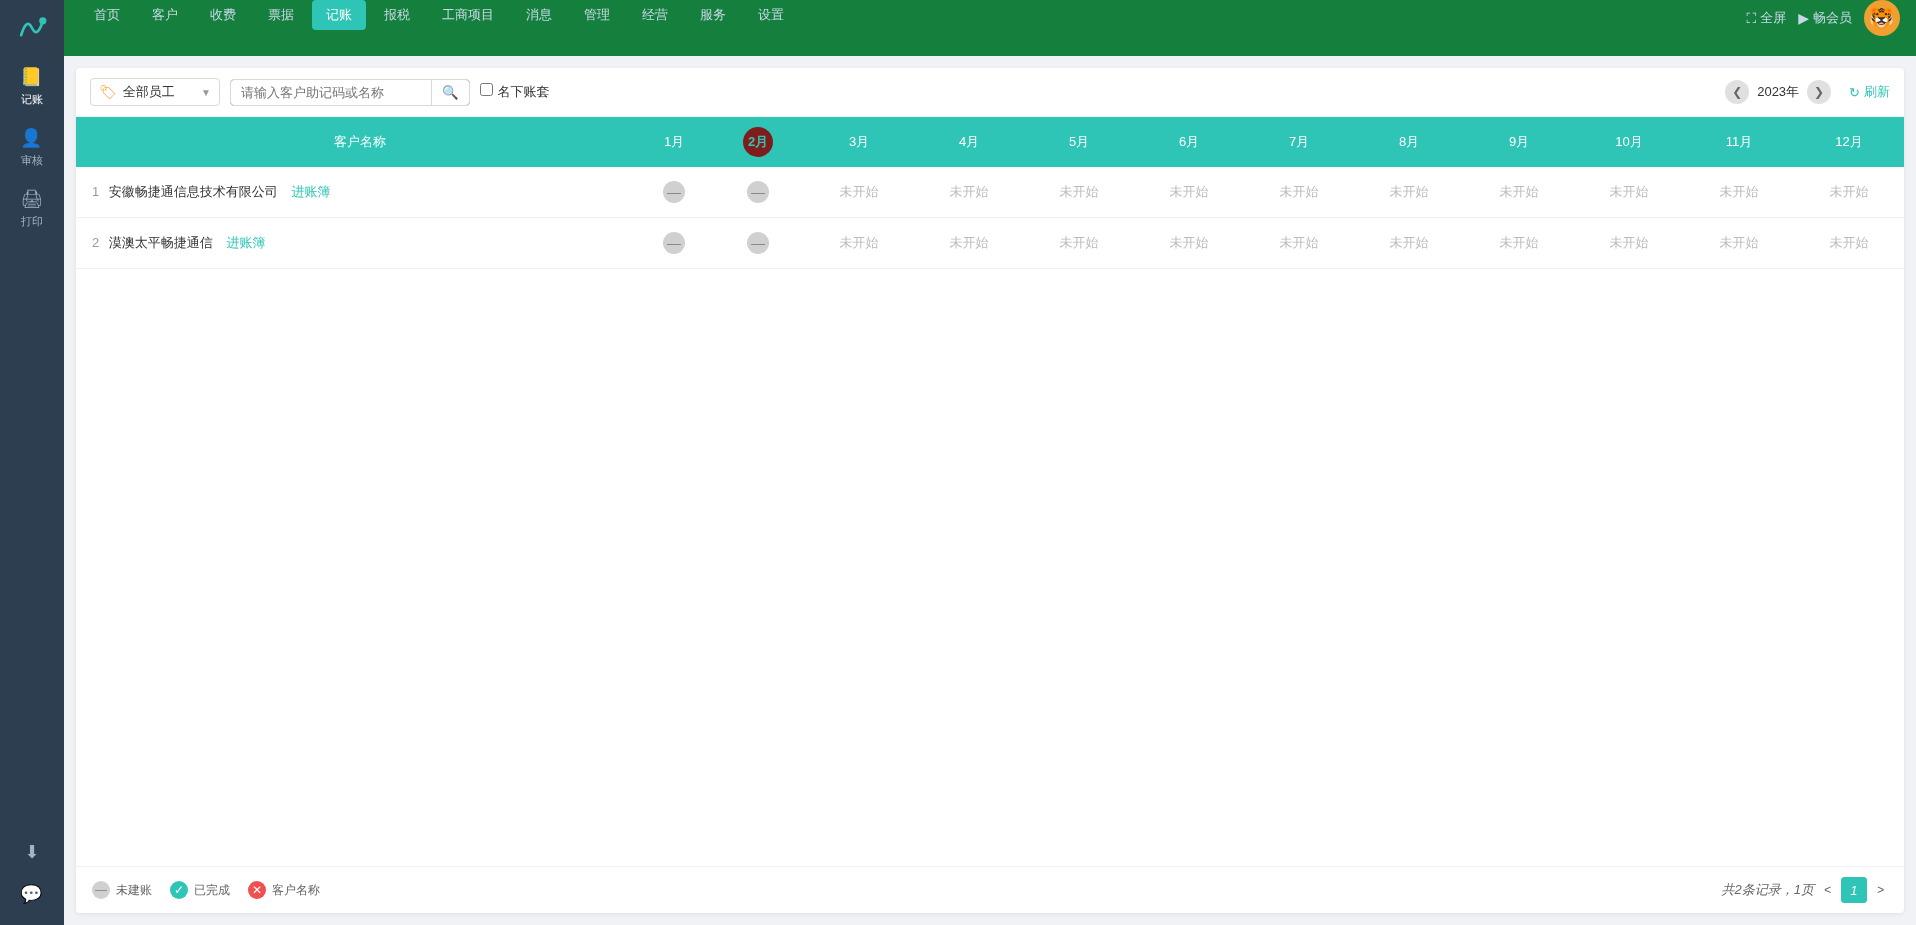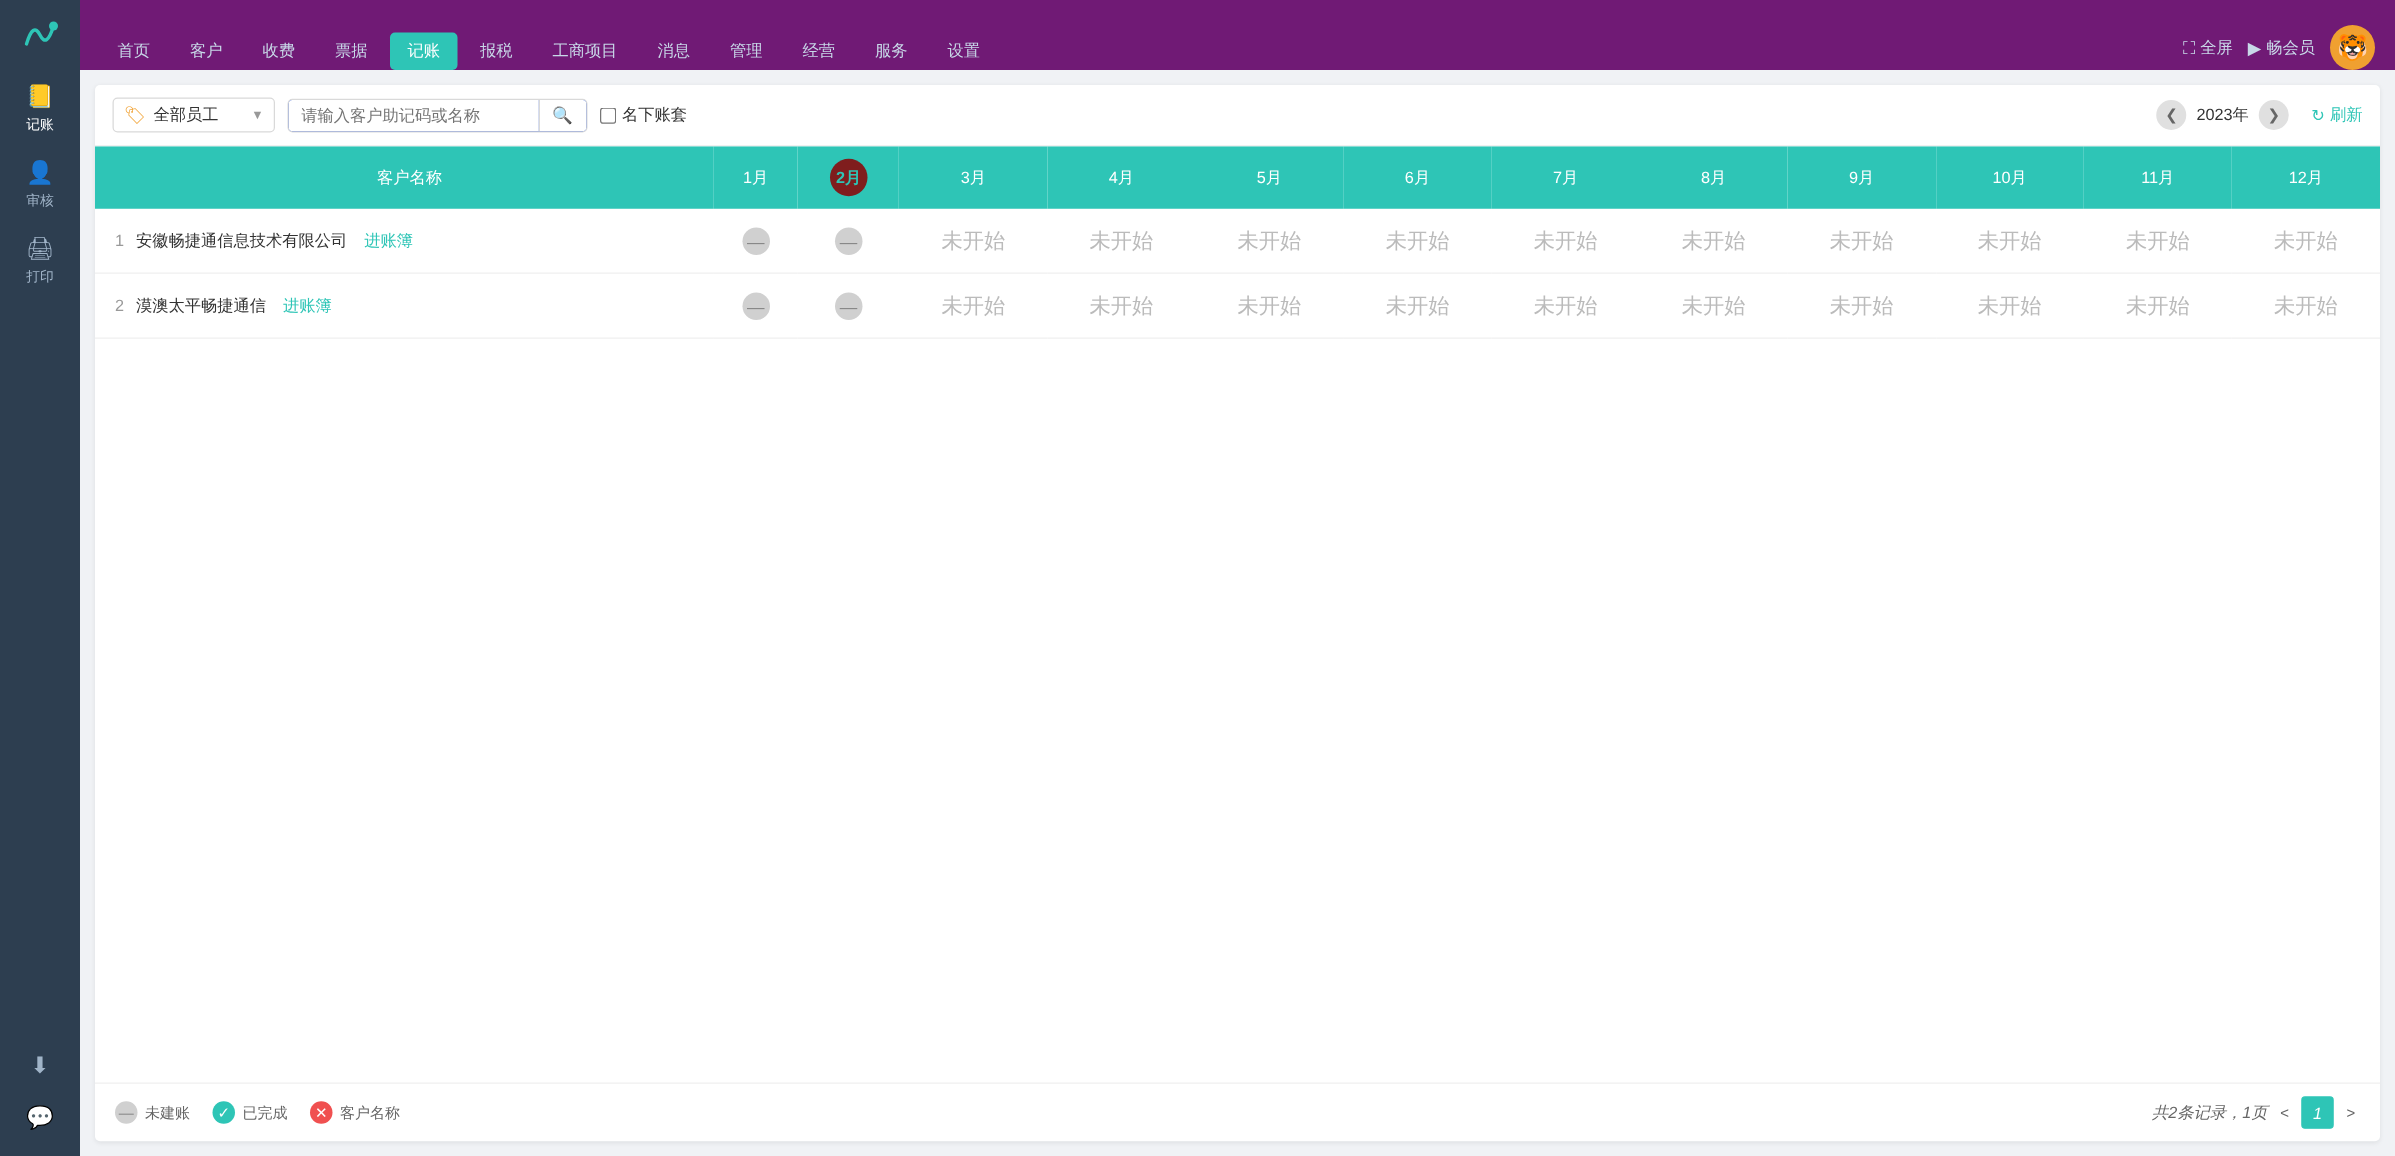--- a/index.html
+++ b/index.html
@@ -47,23 +47,23 @@
       align-items: center;
       padding-bottom: 10px;
     }
 
     
     .main { flex: 1; display: flex; flex-direction: column; overflow: hidden; }
 
     
     .topnav {
       height: 56px;
-      background: #701a75;
-      display: flex;
-      align-items: flex-end;
+      background: #15803d;
+      display: flex;
+      align-items: flex-start;
       padding: 0 16px;
       gap: 4px;
       flex-shrink: 0;
     }
     .nav-item {
       color: #c8d8e8;
       padding: 6px 14px;
       cursor: pointer;
       border-radius: 4px;
       font-size: 13px;
@@ -141,21 +141,21 @@
       overflow: hidden;
       background: #1d4ed8;
     }
     .search-box input {
       border: none; outline: none; padding: 5px 10px; font-size: 13px; color: #333; width: 200px;
     }
     .search-box .search-btn {
       padding: 5px 10px; background: #fff; border: none; cursor: pointer; color: #666; border-left: 1px solid #d9d9d9;
     }
     .checkbox-label {
-      display: flex; align-items: center; gap: 5px; cursor: pointer; color: #333; font-size: 13px;
+      display: flex; align-items: flex-start; gap: 5px; cursor: pointer; color: #333; font-size: 13px;
     }
     .checkbox-label input { cursor: pointer; }
     .year-nav {
       display: flex; align-items: center; gap: 8px; margin-left: auto; color: #333; font-size: 13px;
     }
     .year-nav .arrow-btn {
       width: 24px; height: 24px; border-radius: 50%; background: #e0e0e0; border: none;
       cursor: pointer; display: flex; align-items: center; justify-content: center; color: #666; font-size: 12px;
     }
     .refresh-btn {
@@ -174,21 +174,21 @@
     }
     thead th.col-name { text-align: center; padding-left: 16px; }
     tbody tr { border-bottom: 1px solid #f0f0f0; }
     tbody td { padding: 14px 8px; text-align: center; font-size: 13px; color: #666; }
     tbody td.col-name { text-align: left; padding-left: 16px; color: #333; }
     .month-circle {
       display: inline-flex; align-items: center; justify-content: center;
       width: 30px; height: 30px; border-radius: 50%; background: #7f1d1d; color: #2ec5b6;
       font-weight: bold; font-size: 13px;
     }
-    .not-started { color: #bbb; font-size: 17px; }
+    .not-started { color: #bbb; font-size: 13px; }
     .dash-icon {
       display: inline-flex; align-items: center; justify-content: center;
       width: 22px; height: 22px; border-radius: 50%; background: #d0d0d0; color: #888; font-size: 14px;
     }
     .link-btn {
       color: #2ec5b6; cursor: pointer; font-size: 13px; text-decoration: none;
     }
     .row-num { color: #999; margin-right: 6px; }
 
     

